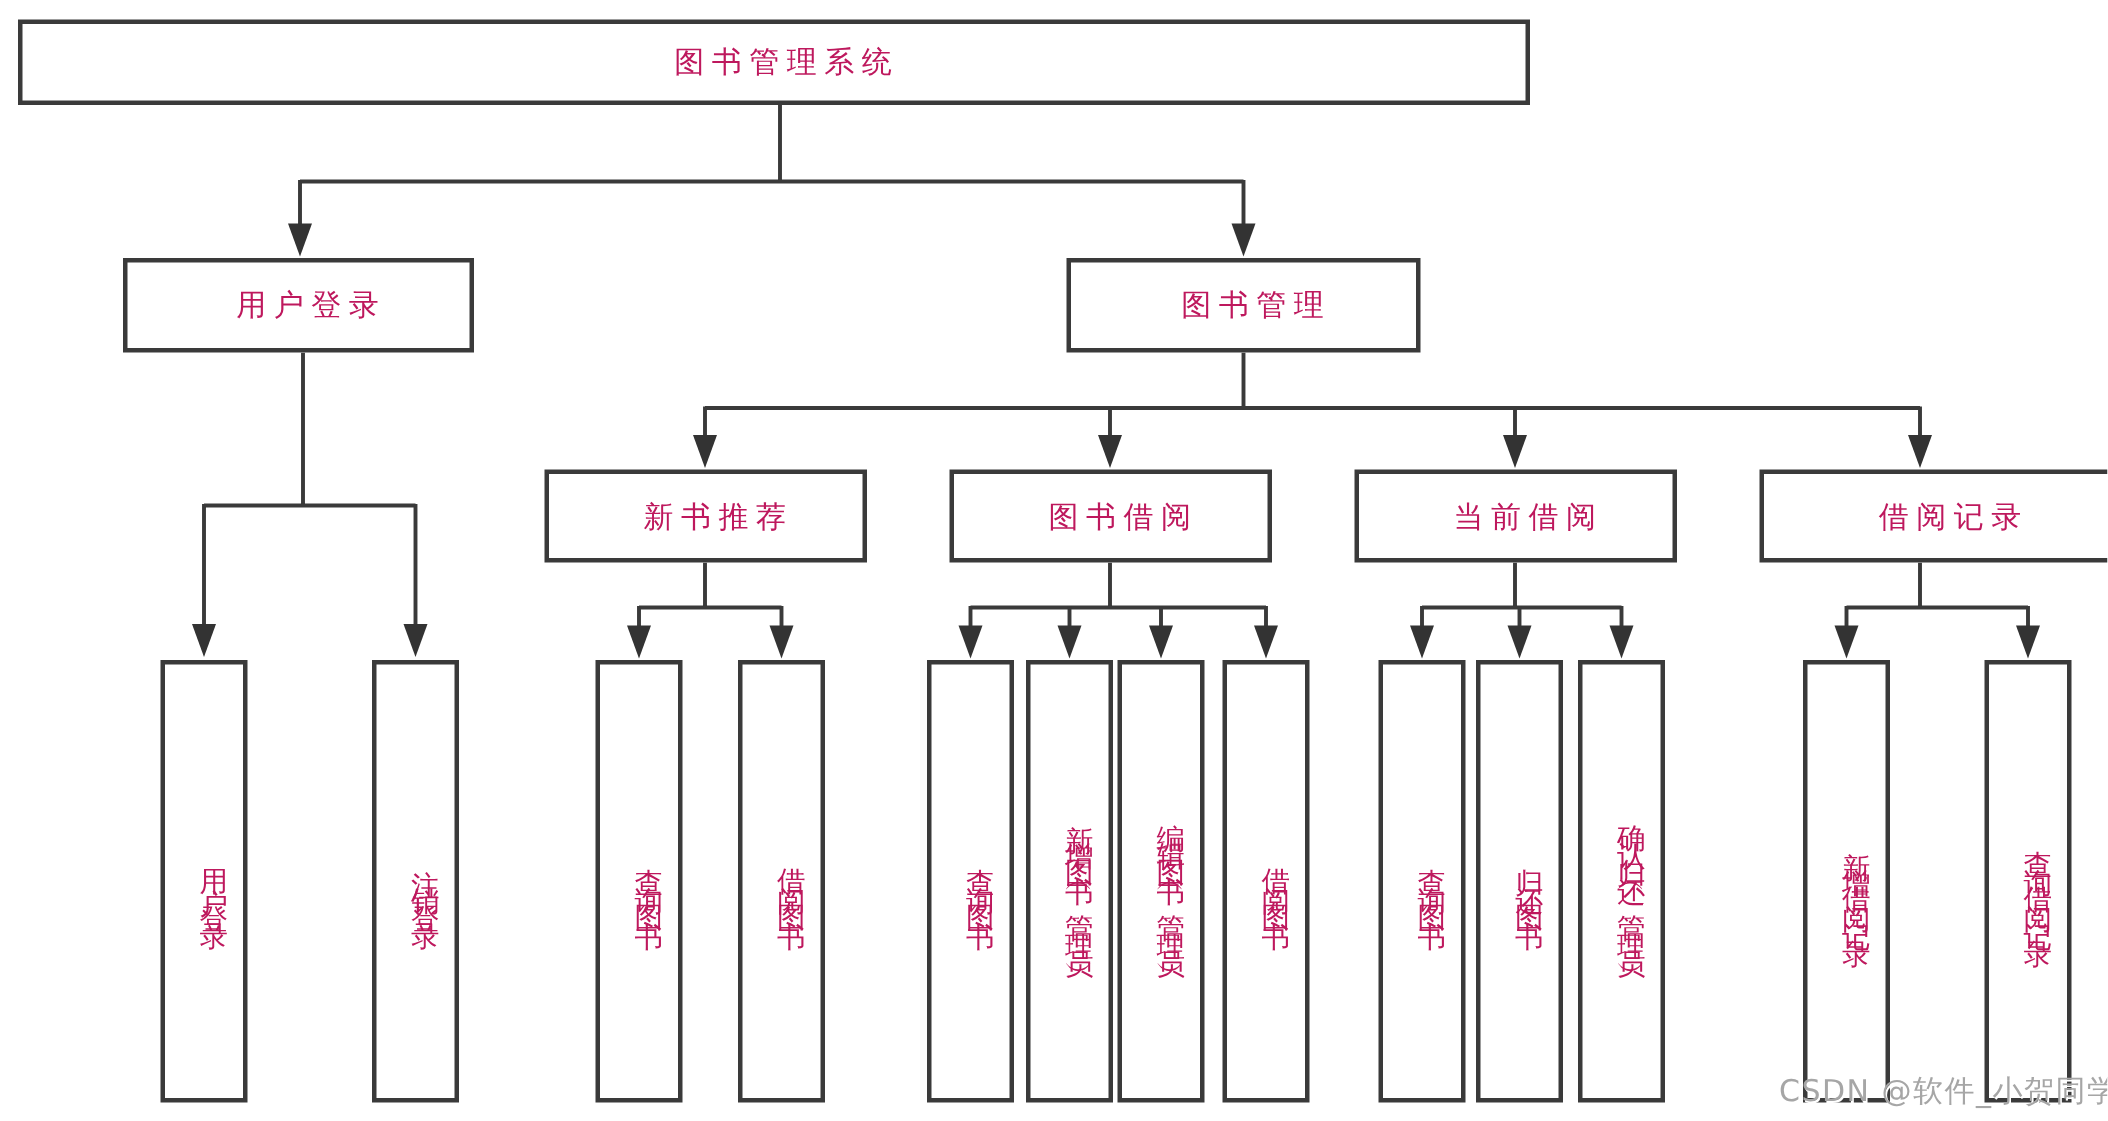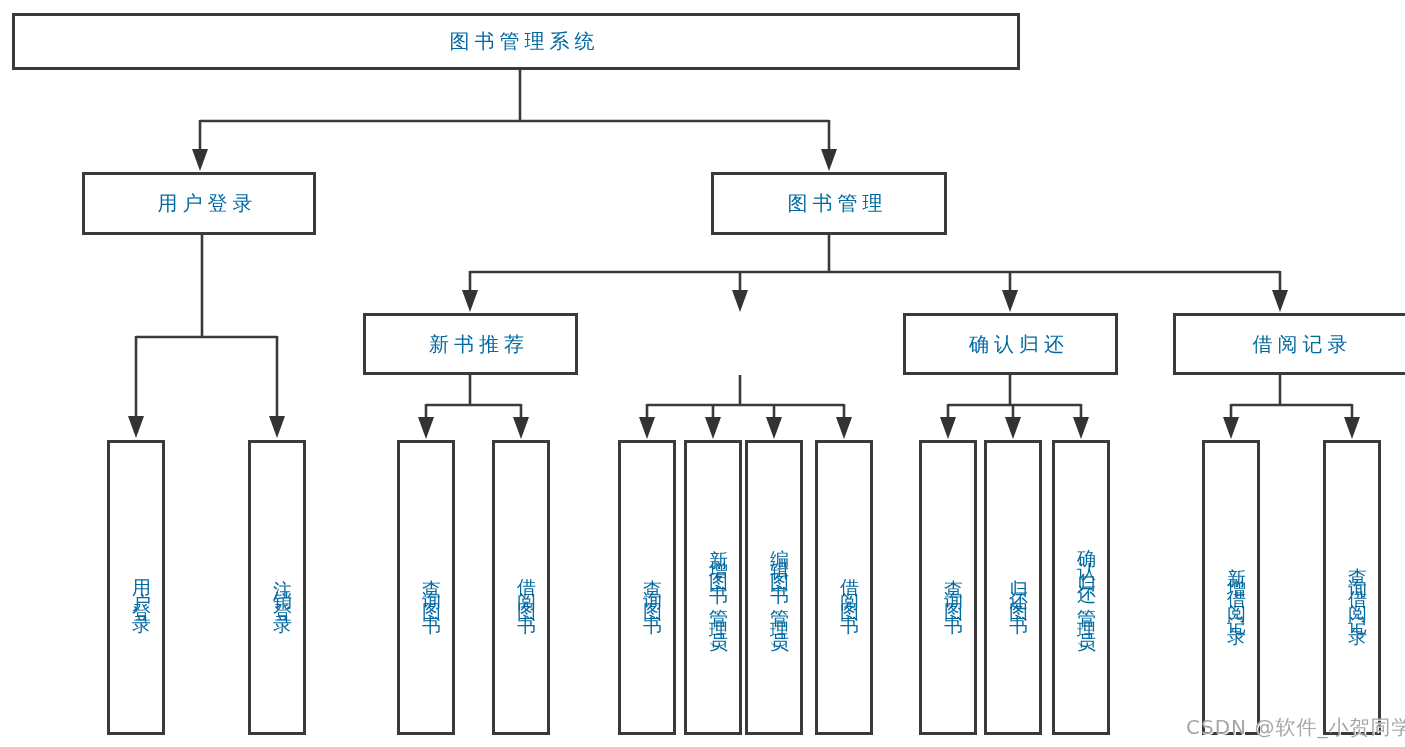--- a/index.html
+++ b/index.html
@@ -20,21 +20,21 @@
   .edge { stroke: #3a3a3a; stroke-width: 2.6; fill: none; }
   .arrow { fill: #333333; stroke: none; }
   .node {
     position: absolute;
     background: #ffffff;
     border: 3px solid #3a3a3a;
     box-sizing: border-box;
     display: flex;
     align-items: center;
     justify-content: center;
-    color: #0369a1;
+    color: #be185d;
     padding-left: 12px;
   }
   .hnode {
     font-size: 20px;
     letter-spacing: 5px;
     text-indent: 5px; 
     white-space: nowrap;
   }
   .leaf { width: 58px; top: 440px; height: 295px; }
   .leaf .vtext {
@@ -94,21 +94,22 @@
     <polygon class="arrow" points="1223,417 1239,417 1231,439"></polygon>
     <polygon class="arrow" points="1344,417 1360,417 1352,439"></polygon>
   </svg>
 
   <div class="node hnode" style="left:12px; top:13px; width:1008px; height:57px;">图书管理系统</div>
 
   <div class="node hnode" style="left:82px; top:172px; width:234px; height:63px;">用户登录</div>
   <div class="node hnode" style="left:363px; top:313px; width:215px; height:62px;">新书推荐</div>
 
   <div class="node hnode" style="left:711px; top:172px; width:236px; height:63px;">图书管理</div>
-  <div class="node hnode" style="left:903px; top:313px; width:215px; height:62px;">确认归还</div>
+  <div class="node hnode" style="left:633px; top:313px; width:215px; height:62px;">图书借阅</div>
+  <div class="node hnode" style="left:903px; top:313px; width:215px; height:62px;">当前借阅</div>
   <div class="node hnode" style="left:1173px; top:313px; width:242px; height:62px;">借阅记录</div>
 
   <div class="node leaf" style="left:107px;">
     <span class="vtext">用户登录</span>
   </div>
   <div class="node leaf" style="left:248px;">
     <span class="vtext">注销登录</span>
   </div>
   <div class="node leaf" style="left:397px;">
     <span class="vtext">查询图书</span>

